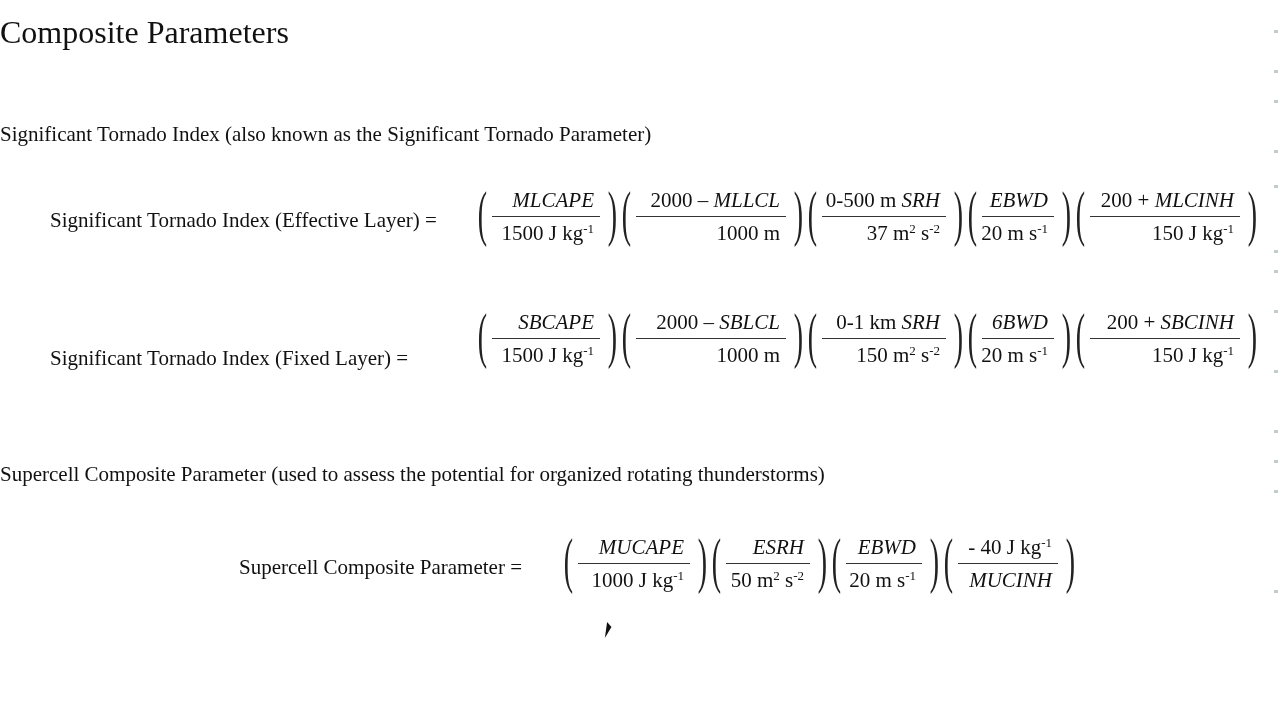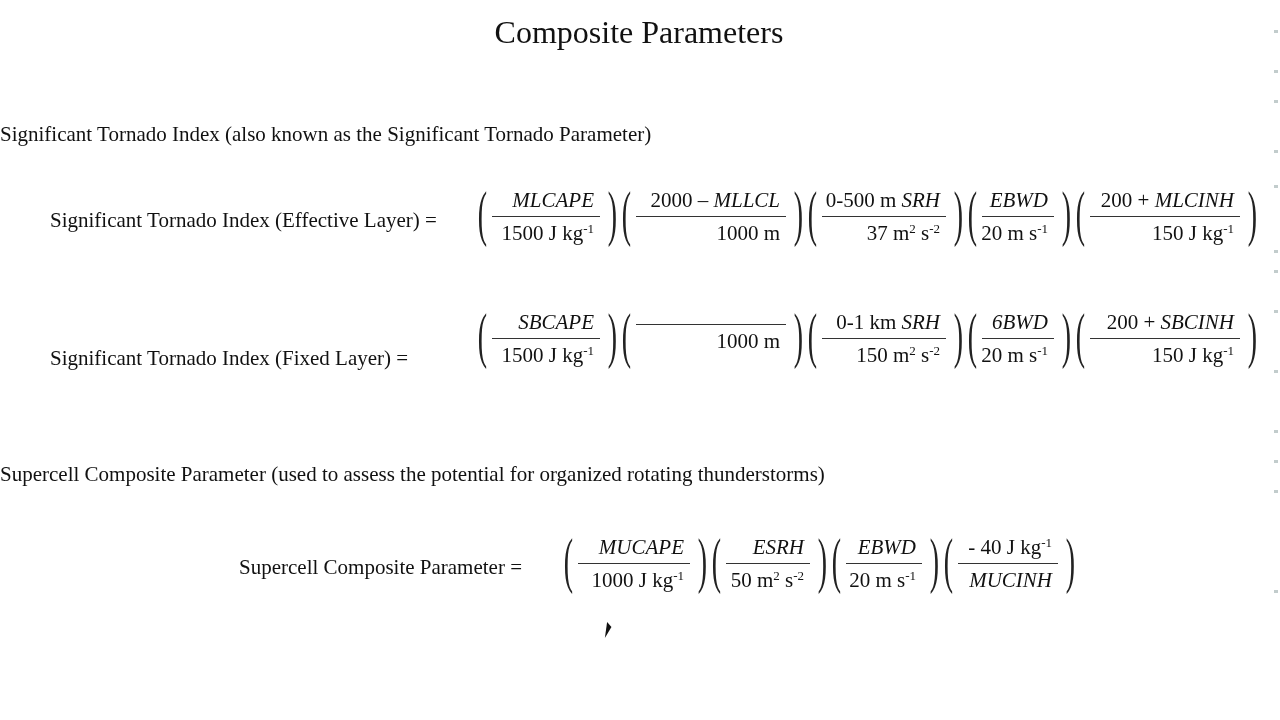--- a/index.html
+++ b/index.html
@@ -1,18 +1,18 @@
 <!DOCTYPE html>
 <html><head>
 <meta charset="utf-8">
 <style>
   html, body { margin:0; padding:0; }
   body { width:1280px; height:720px; background:#ffffff; position:relative; overflow:hidden;
          font-family:"Liberation Serif","DejaVu Serif",serif; color:#111; }
-  .title { position:absolute; top:14px; left:0; width:1278px; text-align:center; font-size:32px; }
+  .title { position:absolute; top:14px; left:0; width:1278px; text-align:left; font-size:32px; }
   .heading { position:absolute; left:0; width:1280px; text-align:left; font-size:21px; }
   .eq-label { position:absolute; font-size:21px; white-space:nowrap; }
   .eq-row { position:absolute; display:flex; align-items:center; }
   .factor { display:flex; align-items:center; }
   .paren { font-size:62px; font-weight:100; line-height:1; transform:scaleX(0.45); color:#222; display:inline-block; width:14px; text-align:center; margin-top:-8px;}
   .frac { display:flex; flex-direction:column; align-items:flex-end; padding:0 4px; }
   .num, .den { font-size:21px; white-space:nowrap; padding:0 6px; line-height:28px; }
   .bar { height:1px; background:#333; align-self:stretch; margin:2px 0; }
   .it { font-style:italic; }
   sup { font-size:13px; vertical-align:7px; line-height:0; }
@@ -84,20 +84,21 @@
     <div class="frac" style="width:108px">
         <div class="num it">SBCAPE</div>
         <div class="bar"></div>
         <div class="den"><span>1500 J kg</span><sup>-1</sup></div>
       </div>
     <span class="paren">)</span>
   </div>
   <div class="factor">
     <span class="paren">(</span>
     <div class="frac" style="width:150px">
+        <div class="num"><span>2000 – </span><span class="it">SBLCL</span></div>
         <div class="bar"></div>
         <div class="den">1000 m</div>
       </div>
     <span class="paren">)</span>
   </div>
   <div class="factor">
     <span class="paren">(</span>
     <div class="frac" style="width:124px">
         <div class="num"><span>0-1 km </span><span class="it">SRH</span></div>
         <div class="bar"></div>

